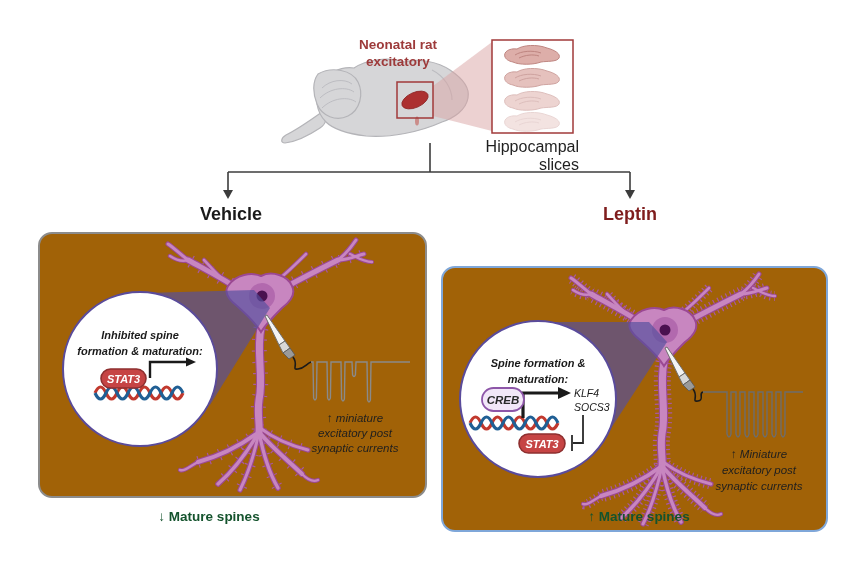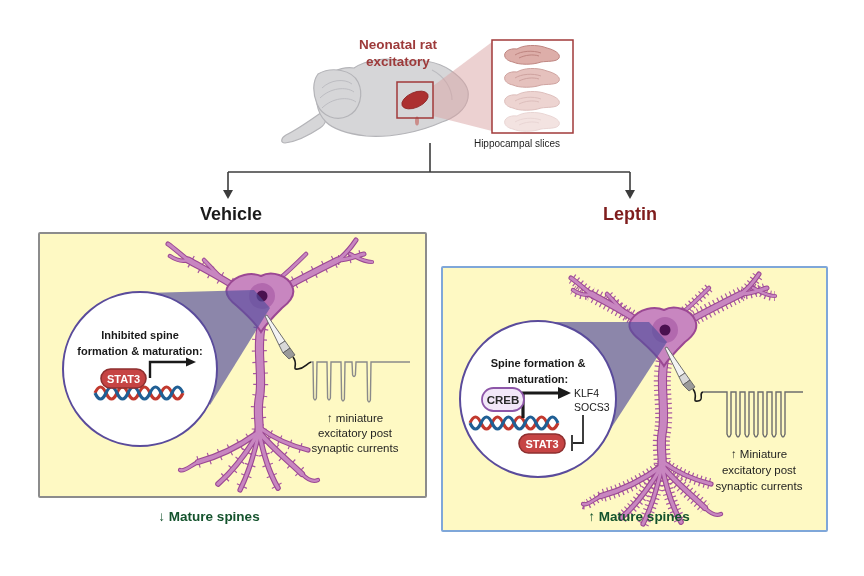--- a/index.html
+++ b/index.html
@@ -1,25 +1,25 @@
 <!DOCTYPE html>
 <html><head>
 <meta charset="utf-8">
 <style>
   html,body{margin:0;padding:0;}
   body{width:864px;height:576px;background:#ffffff;font-family:"Liberation Sans",sans-serif;overflow:hidden;}
   .page{position:relative;width:708px;height:576px;background:#fff;}
   .layer{position:absolute;left:0;top:0;}
   .txt{position:absolute;color:#1f1f1f;}
   .fig-title{left:323px;top:36px;width:150px;text-align:center;font-size:13.5px;line-height:17px;font-weight:700;color:#9d3a3a;}
-  .slices-label{left:455px;top:138px;width:124px;text-align:center;font-size:10px;color:#1f1f1f;}
+  .slices-label{left:455px;top:138px;width:124px;text-align:right;font-size:16px;color:#1f1f1f;}
   .branch-label{top:204px;width:100px;text-align:center;font-size:18px;font-weight:700;color:#1a1a1a;}
   .branch-label.vehicle{left:181px;}
   .branch-label.leptin{left:580px;color:#7f1d1d;}
-  .panel{position:absolute;background:#fef9c3;border-radius:2px;box-sizing:border-box;}
+  .panel{position:absolute;background:#a16207;border-radius:14px;box-sizing:border-box;font-style:italic;}
   .panel.left{left:38px;top:232px;width:389px;height:266px;border:2px solid #8c8c8c;}
   .panel.right{left:441px;top:248px;width:387px;height:266px;border:2px solid #7fa7d9;margin-top:18px;}
   .panel svg{position:absolute;left:-2px;top:-2px;}
   .bottom-label{top:509px;width:180px;text-align:center;font-size:13.5px;font-weight:700;color:#14532d;}
   .bottom-label.left{left:119px;}
   .bottom-label.right{left:549px;color:#14532d;}
   svg text{font-family:"Liberation Sans",sans-serif;}
   .circ-title{font-size:11px;font-weight:700;fill:#1a1a1a;}
   .gene-label{font-size:10.5px;fill:#1a1a1a;}
   .pill-text{font-size:11px;font-weight:700;fill:#ffffff;}

